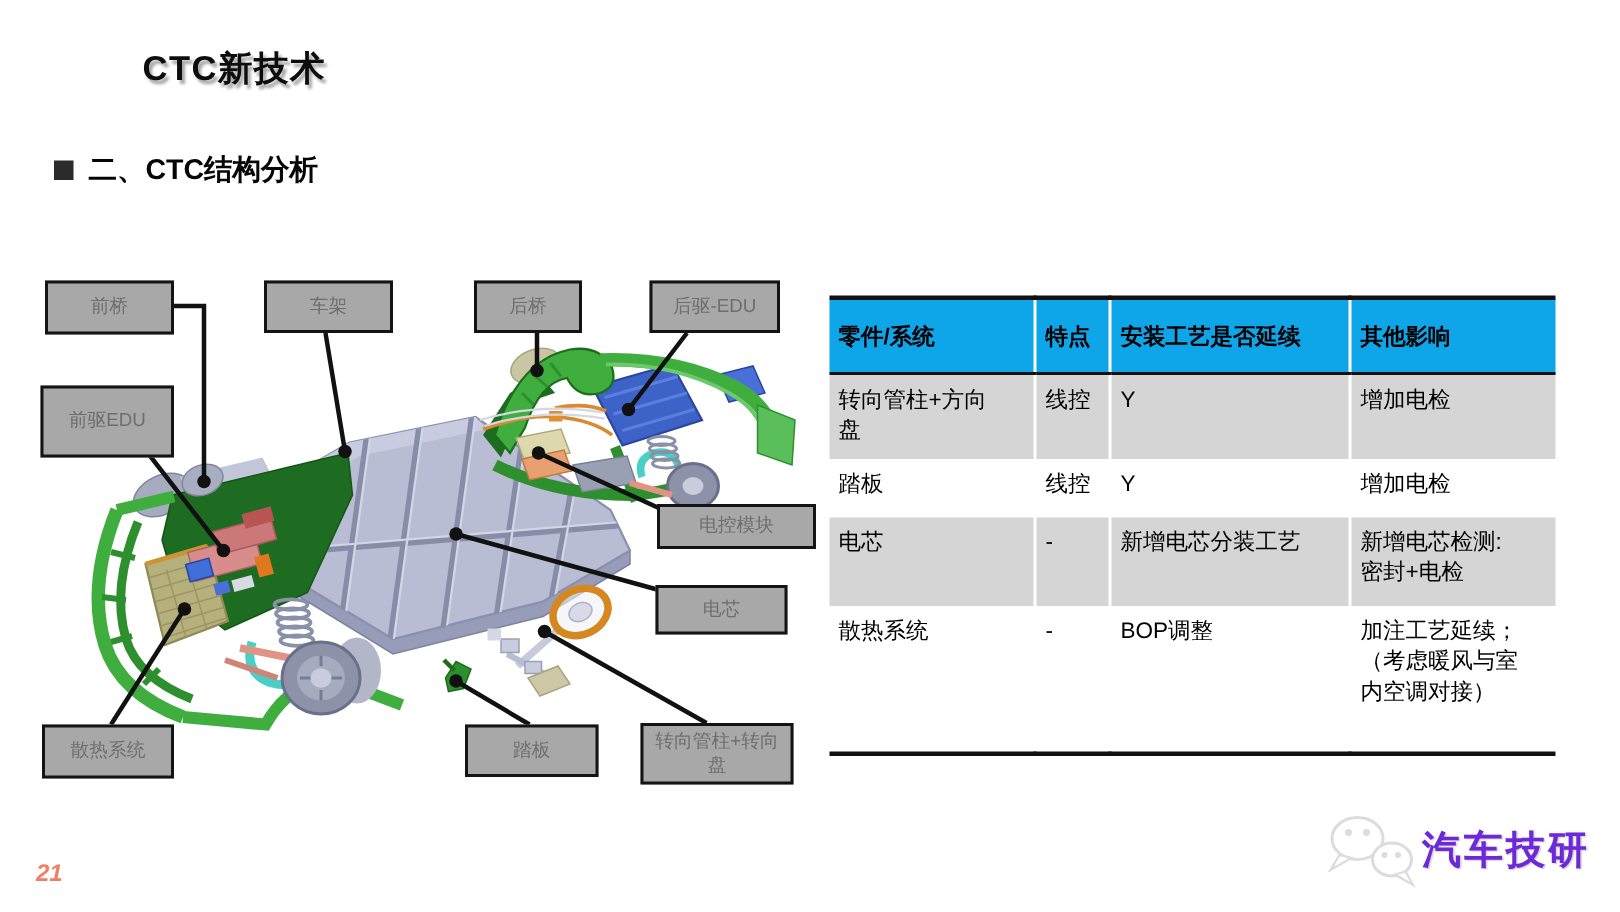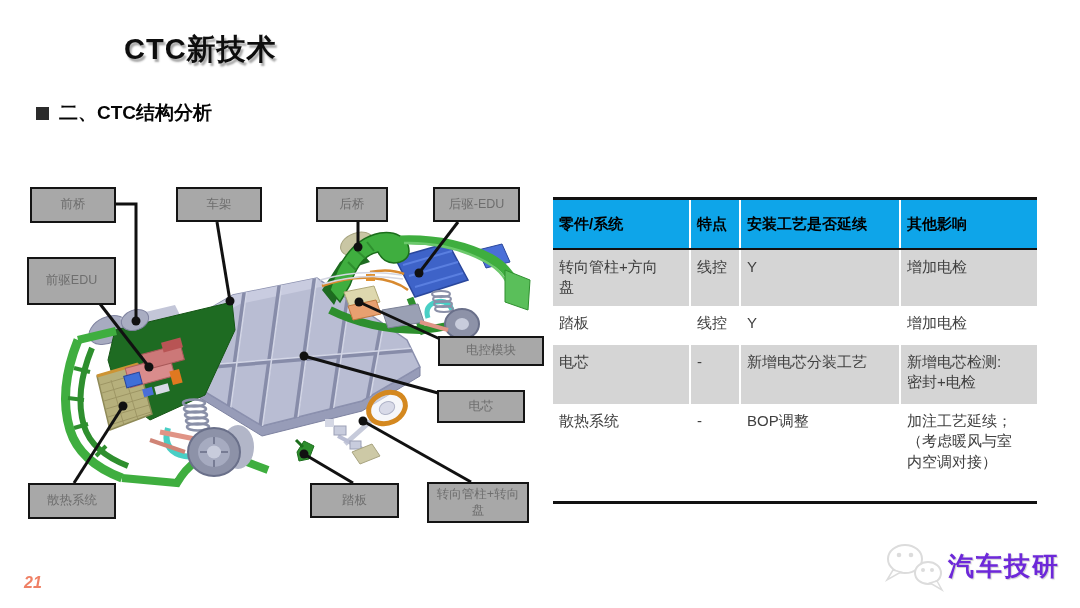--- a/index.html
+++ b/index.html
@@ -5,23 +5,22 @@
   html,body{margin:0;padding:0;}
   body{
     width:1080px;height:608px;position:relative;overflow:hidden;
     background:#ffffff;
     font-family:"Liberation Sans","DejaVu Sans",sans-serif;
     color:#000;
   }
   
   .slide-title{
     position:absolute;left:95px;top:30px;
-    font-size:29px;font-weight:900;letter-spacing:1px;color:#0d0d0d;
+    font-size:23px;font-weight:900;letter-spacing:1px;color:#0d0d0d;
     text-shadow:2px 3px 2px rgba(0,0,0,0.35);
-    margin-left:29px;
   }
   .section-line{position:absolute;left:36px;top:100px;display:flex;align-items:center;}
   .section-bullet{width:13px;height:13px;background:#2b2b2b;margin-right:10px;flex:0 0 auto;}
   .section-title{font-size:19px;font-weight:800;color:#050505;}
   
   .callout{
     position:absolute;
     background:#a8a8a8;border:2px solid #141414;
     display:flex;align-items:center;justify-content:center;
     font-size:12.5px;line-height:1.25;color:#6e6e6e;
@@ -34,21 +33,21 @@
     border-top:3px solid #111;border-bottom:3px solid #111;
     font-size:15px;
   }
   .spec-table th{
     border-bottom:2px solid #111;height:44px;
     font-weight:700;text-align:left;vertical-align:middle;
     padding:2px 2px 2px 6px;background:#0ea5e9;color:#000;
   }
   .spec-table td{
     vertical-align:top;padding:7px 3px 2px 6px;line-height:1.35;
-    white-space:pre-line;color:#404040;
+    white-space:pre-line;color:#000000;
   }
   .spec-table th + th, .spec-table td + td{border-left:2px solid #fff;}
   .spec-table tr.shaded td{background:#d5d5d5;}
   .r1{height:57px;} .r2{height:39px;} .r3{height:59px;} .r4{height:98px;}
   
   .page-number{
     position:absolute;left:24px;top:574px;
     font-size:16px;font-weight:700;font-style:italic;color:#ef8065;
   }
   .watermark{

